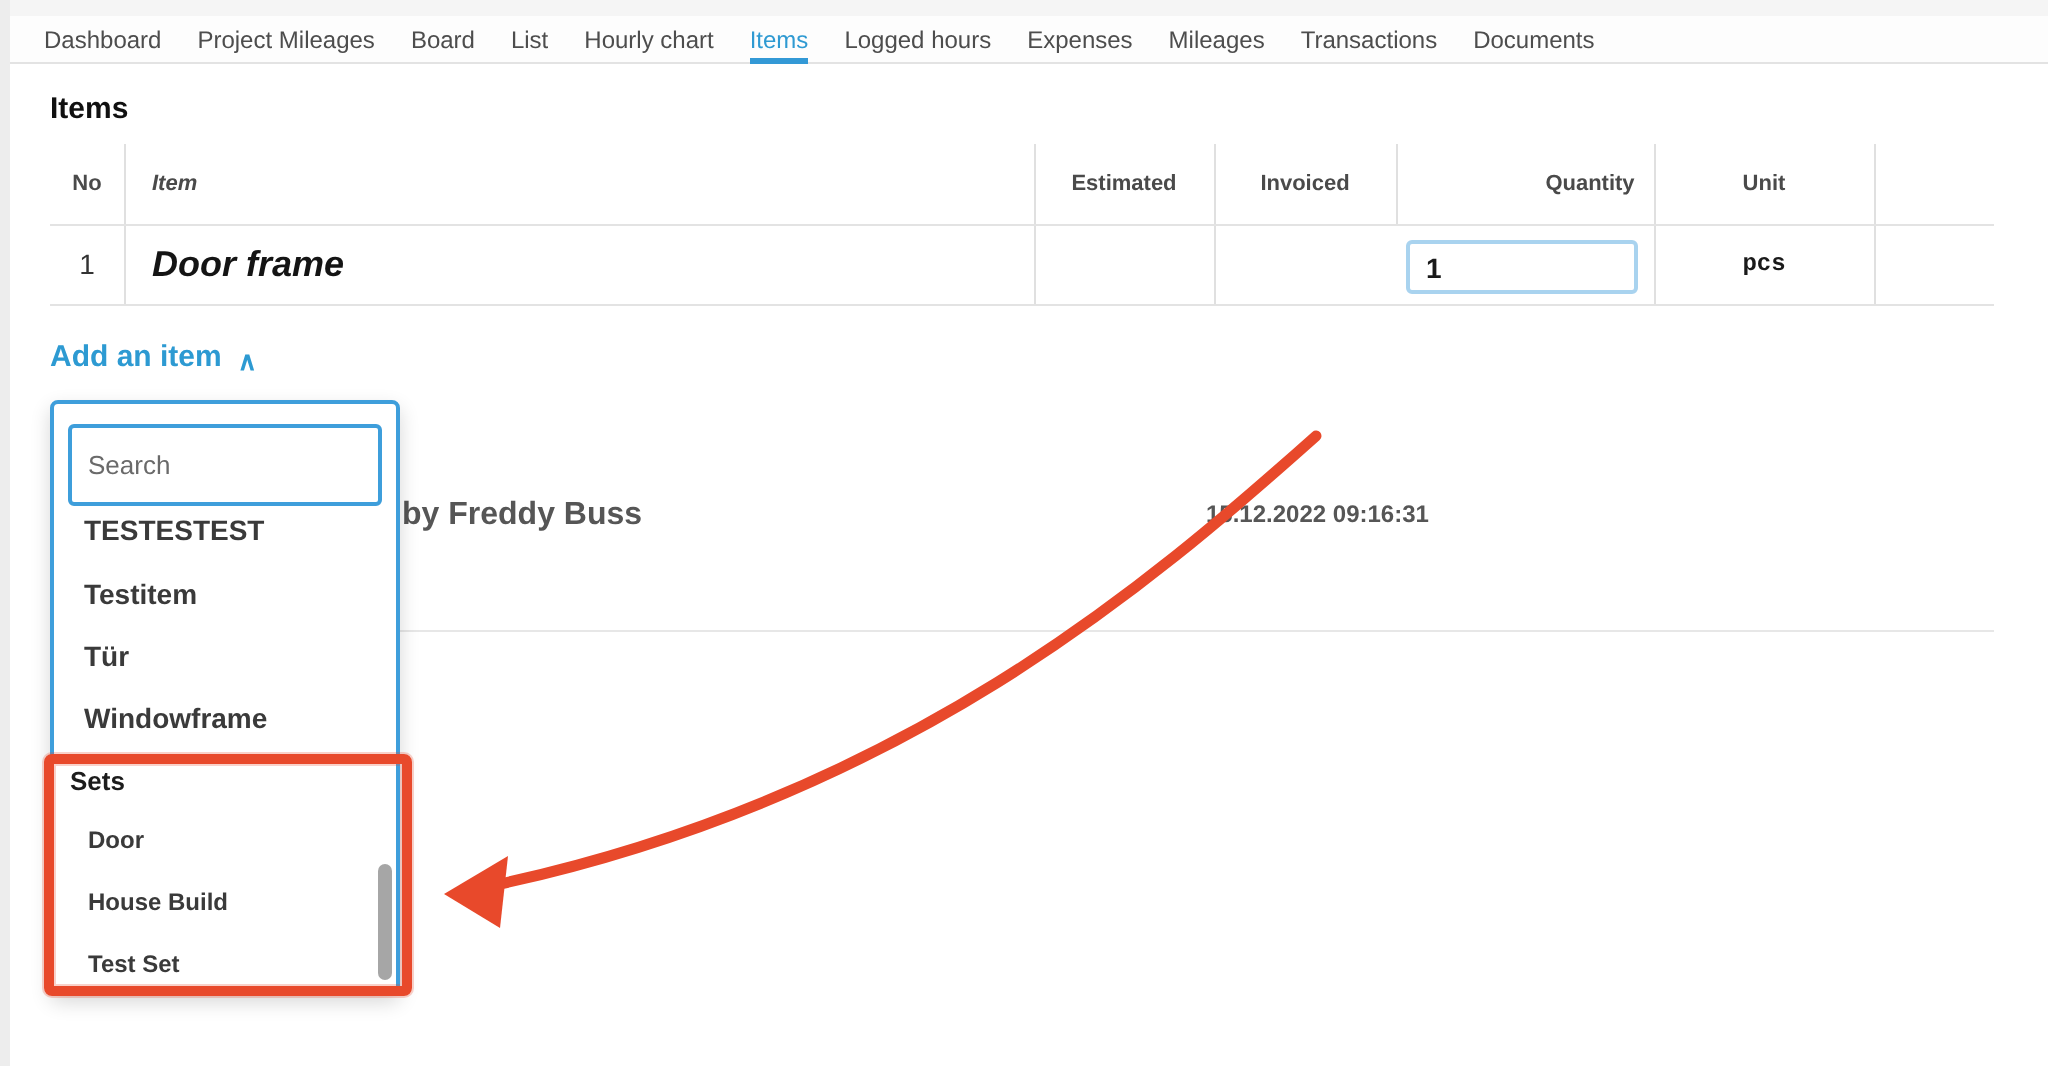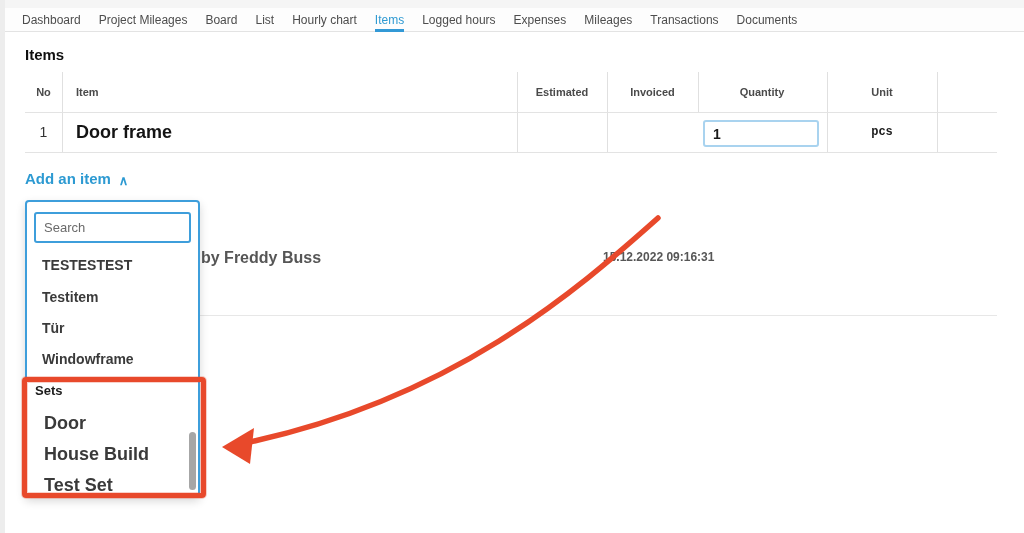--- a/index.html
+++ b/index.html
@@ -33,24 +33,24 @@
   .page-title { position:absolute; left:25px; top:46px; font-size:15px; font-weight:700; color:#101010; }
 
   
   .hline { position:absolute; height:1px; background:#e3e3e3; }
   .vline { position:absolute; width:1px; background:#e0e0e0; }
   .th { position:absolute; top:72px; height:40px; display:flex; align-items:center;
         font-size:11px; font-weight:600; color:#4a4a4a; }
   .th.center, .td.center { justify-content:center; text-align:center; }
   .td { position:absolute; top:112px; height:40px; display:flex; align-items:center; }
   .cell-no { left:25px; width:37px; }
-  .cell-item { left:76px; width:430px; }
+  .cell-item { left:76px; width:430px;font-style:italic; }
   .cell-est { left:517px; width:90px; }
   .cell-inv { left:607px; width:91px; }
-  .cell-qty { left:688px; width:129px;padding-left:19px; }
+  .cell-qty { left:721px; width:129px;padding-left:19px; }
   .cell-unit { left:827px; width:110px; }
   .row-no { font-size:14px; color:#333; }
   .row-item { font-size:18px; font-weight:700; color:#141414; }
   .row-unit { font-size:12px; font-weight:700; color:#1a1a1a;font-family:Liberation Mono, monospace; }
   .qty-input {
     position:absolute; left:703px; top:120px; width:116px; height:27px;
     border:2px solid #a9d3ef; border-radius:3px; background:#fff;
     font-family:"Liberation Sans", sans-serif; font-size:14px; font-weight:600;
     color:#1a1a1a; padding:0 8px; outline:none;
   }
@@ -67,33 +67,33 @@
   .log-ts { position:absolute; left:603px; top:250px; font-size:12px; font-weight:600; color:#565656; z-index:1; }
   .divider { position:absolute; left:25px; top:315px; width:972px; height:1px; background:#e7e7e7; z-index:0; }
 
   
   .dropdown {
     position:absolute; left:25px; top:200px; width:175px; height:297px;
     background:#ffffff; border:2px solid #3e9edb; border-radius:4px;
     box-shadow:0 4px 10px rgba(0,0,0,0.16); z-index:10;
   }
   .search-input {
-    position:absolute; left:7px; top:10px; width:157px; height:31px;
+    position:absolute; left:7px; top:10px; width:157px; height:41px;
     border:2px solid #3e9edb; border-radius:3px; background:#fff;
     font-family:"Liberation Sans", sans-serif; font-size:13px; color:#333;
     padding:0 8px; outline:none;
   }
   .search-input::placeholder { color:#6a6a6a; opacity:1; }
   .dd-item {
     position:absolute; left:15px; font-size:14px; font-weight:700; color:#3a3a3a;
     cursor:pointer; white-space:nowrap;
   }
   .dd-sets-label { position:absolute; left:8px; font-size:13px; font-weight:700; color:#1c1c1c; }
   .dd-set-item {
-    position:absolute; left:17px; font-size:18px; font-weight:700; color:#3a3a3a;
+    position:absolute; left:17px; font-size:12px; font-weight:700; color:#3a3a3a;
     cursor:pointer; white-space:nowrap;
   }
   .scroll-thumb {
     position:absolute; left:162px; top:230px; width:7px; height:58px;
     background:#a6a6a6; border-radius:4px; cursor:pointer;
   }
 
   
   .red-rect {
     position:absolute; left:22px; top:377px; width:184px; height:121px;

